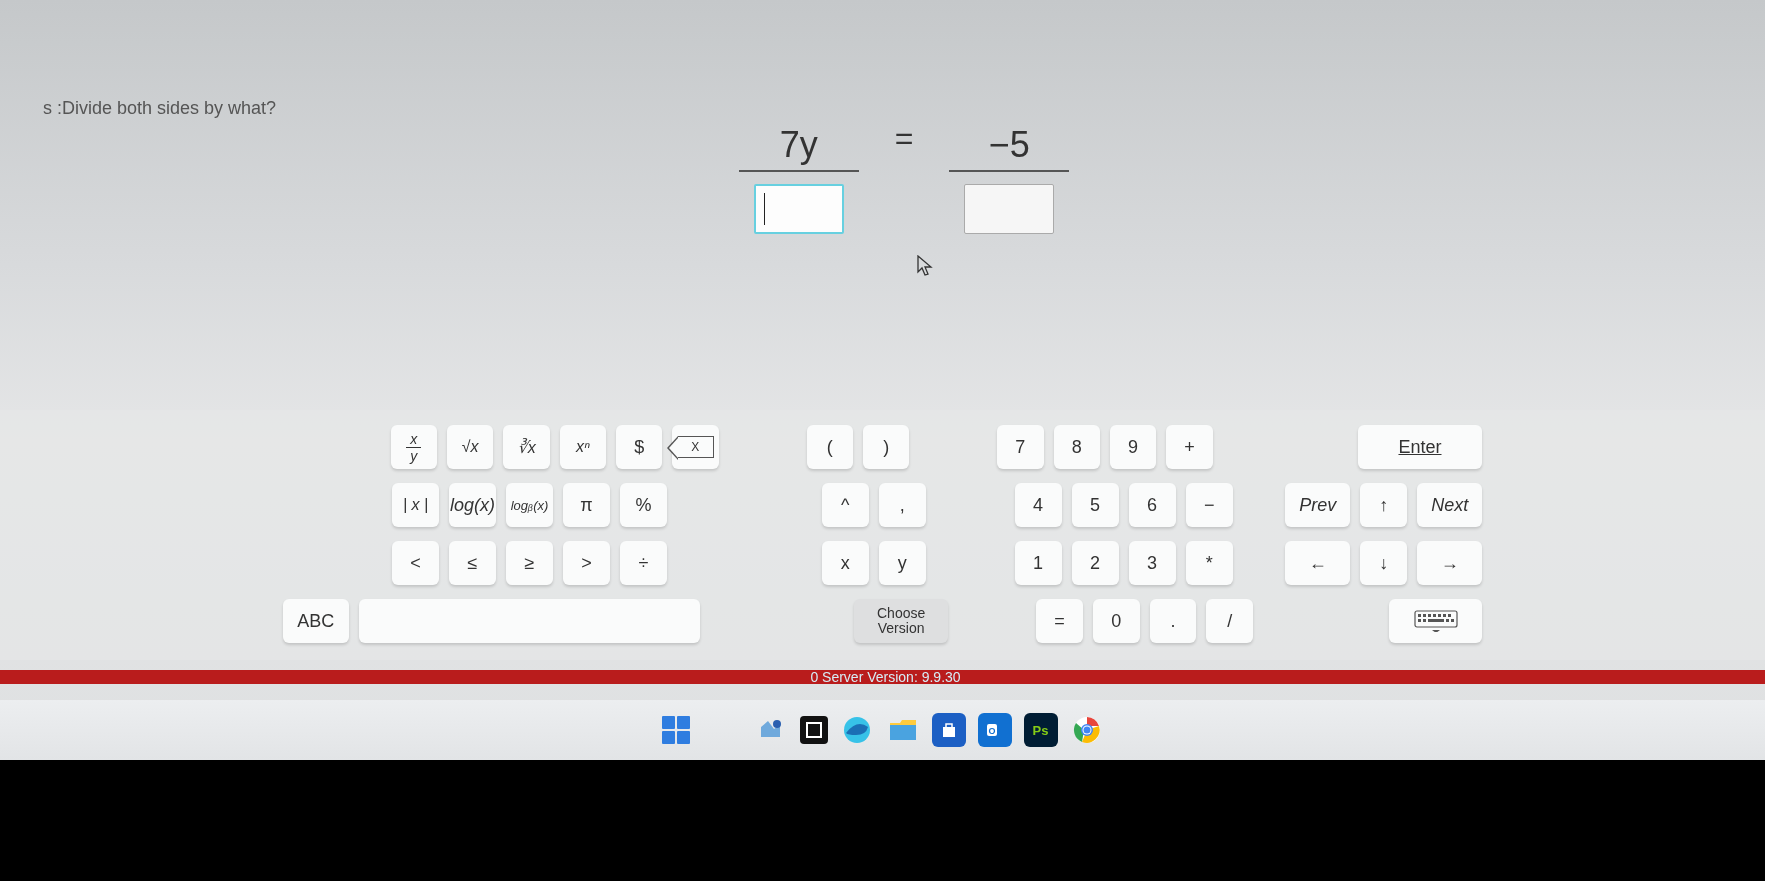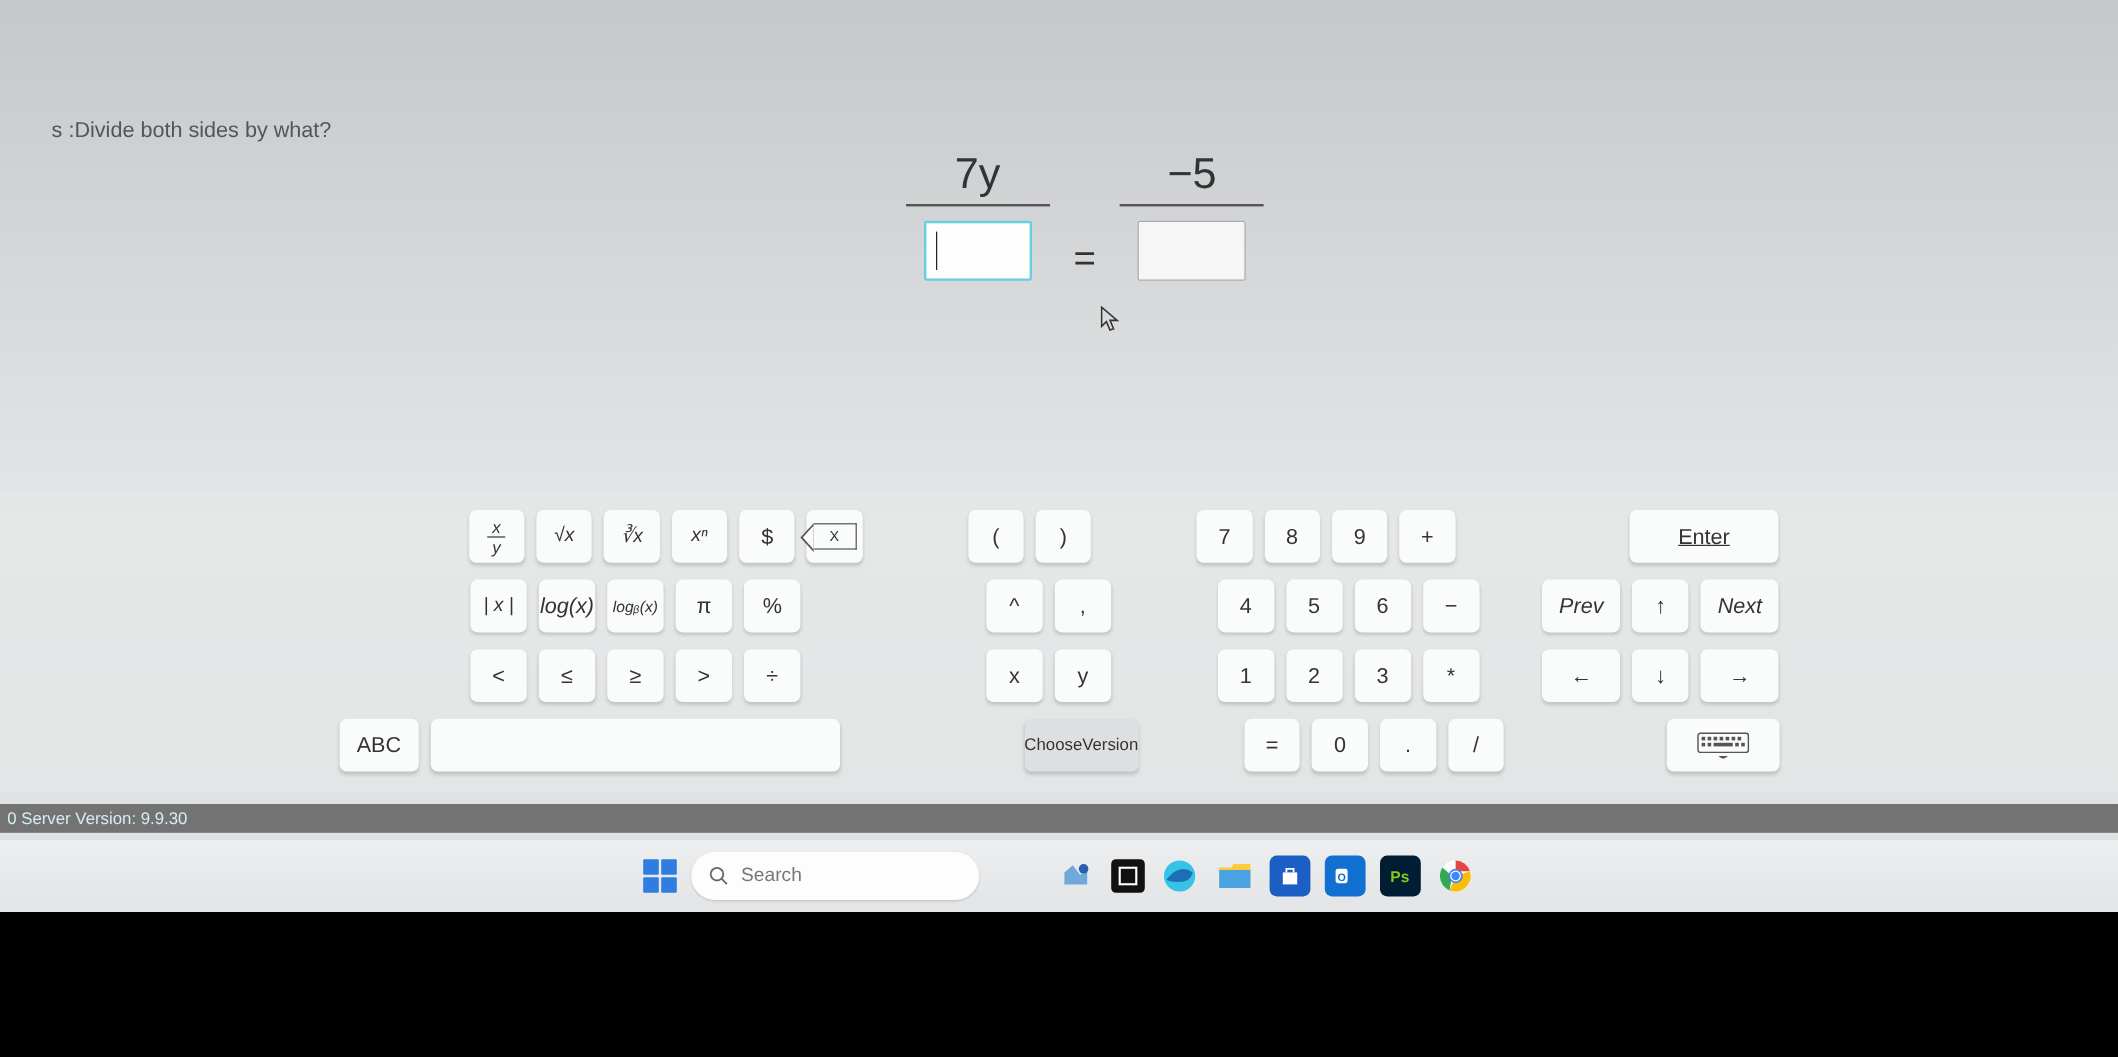--- a/index.html
+++ b/index.html
@@ -24,22 +24,22 @@
     left: 0;
     font-size: 18px;
     color: #555;
   }
   .equation {
     position: absolute;
     top: 120px;
     left: 0; right: 0;
     display: flex;
     justify-content: center;
-    align-items: flex-end;
-    gap: 20px;
+    align-items: flex-start;
+    gap: 36px;
   }
   .fraction {
     display: flex;
     flex-direction: column;
     align-items: center;
   }
   .numer {
     font-size: 36px;
     color: #333;
     padding: 4px 20px;
@@ -108,21 +108,21 @@
     font-size: 18px;
     color: #333;
     cursor: pointer;
     user-select: none;
   }
   .key.w1 { width: 52px; }
   .key.w25 { width: 72px; font-style: italic; }
   .key.enter { width: 140px; text-decoration: underline; }
   .key.abc { width: 74px; text-align: right; }
   .key.space { width: 380px; }
-  .key.choose { width: 104px; font-size:14px; line-height:1.1; flex-direction:row; background:#dedfe0;}
+  .key.choose { width: 104px; font-size:14px; line-height:1.1; flex-direction:column; background:#dedfe0;}
   .key.kbdicon { width: 104px; }
   .gap-s { width: 36px; }
   .gap-m { width: 76px; }
   .gap-l  { width: 110px; }
   .gap-xl { width: 140px; }
   .key .frac-mini { display:flex; flex-direction:column; align-items:center; font-size:14px; font-style:italic;}
   .key .frac-mini .top{ border-bottom:1px solid #333; padding:0 4px;}
   .key.ital { font-style: italic; font-size:16px;}
   .backspace-shape {
     position: relative;
@@ -145,26 +145,27 @@
     border-top:10.5px solid transparent;
     border-bottom:10.5px solid transparent;
     border-right:9px solid #fafbfb;
   }
   .kbd-icon-svg { width: 44px; height: 22px; }
 
   
   .status-bar {
     position: absolute;
     top: 670px; left:0; right:0;
-    height: 24px;
-    background: #737373;
+    height: 14px;
+    background: #b91c1c;
     color: #d6edf6;
     font-size: 14px;
     display:flex; align-items:center;
     padding-left: 6px;
+    justify-content: center;
   }
 
   
   .taskbar {
     position: absolute;
     top: 700px; left:0; right:0;
     height: 60px;
     background: linear-gradient(#eceef0,#e2e4e6);
     display:flex;
     justify-content:center;
@@ -346,27 +347,20 @@
   <span>0   Server Version: 9.9.30</span>
 </div>
 
 <div class="taskbar">
   <div class="start-icon">
     <div></div>
       <div></div>
       <div></div>
       <div></div>
   </div>
-  <div class="search-box">
-    <svg width="18" height="18" viewBox="0 0 24 24">
-        <circle cx="10" cy="10" r="7" fill="none" stroke="#666" stroke-width="2"></circle>
-        <line x1="15" y1="15" x2="21" y2="21" stroke="#666" stroke-width="2"></line>
-      </svg>
-    <span>Search</span>
-  </div>
   <div style="width:40px"></div>
   <div class="tb-icon">
     <svg width="26" height="26" viewBox="0 0 26 26">
         <path d="M3 20 L3 10 L10 4 L16 12 L22 8 L22 20 Z" fill="#6fa9dc"></path>
         <circle cx="19" cy="7" r="4" fill="#2a5fb0"></circle>
       </svg>
   </div>
   <div class="tb-icon" style="background:#111; width:28px; height:28px; border-radius:4px">
     <svg width="16" height="16" viewBox="0 0 16 16">
         <rect x="1" y="1" width="14" height="14" fill="none" stroke="#fff" stroke-width="2"></rect>

